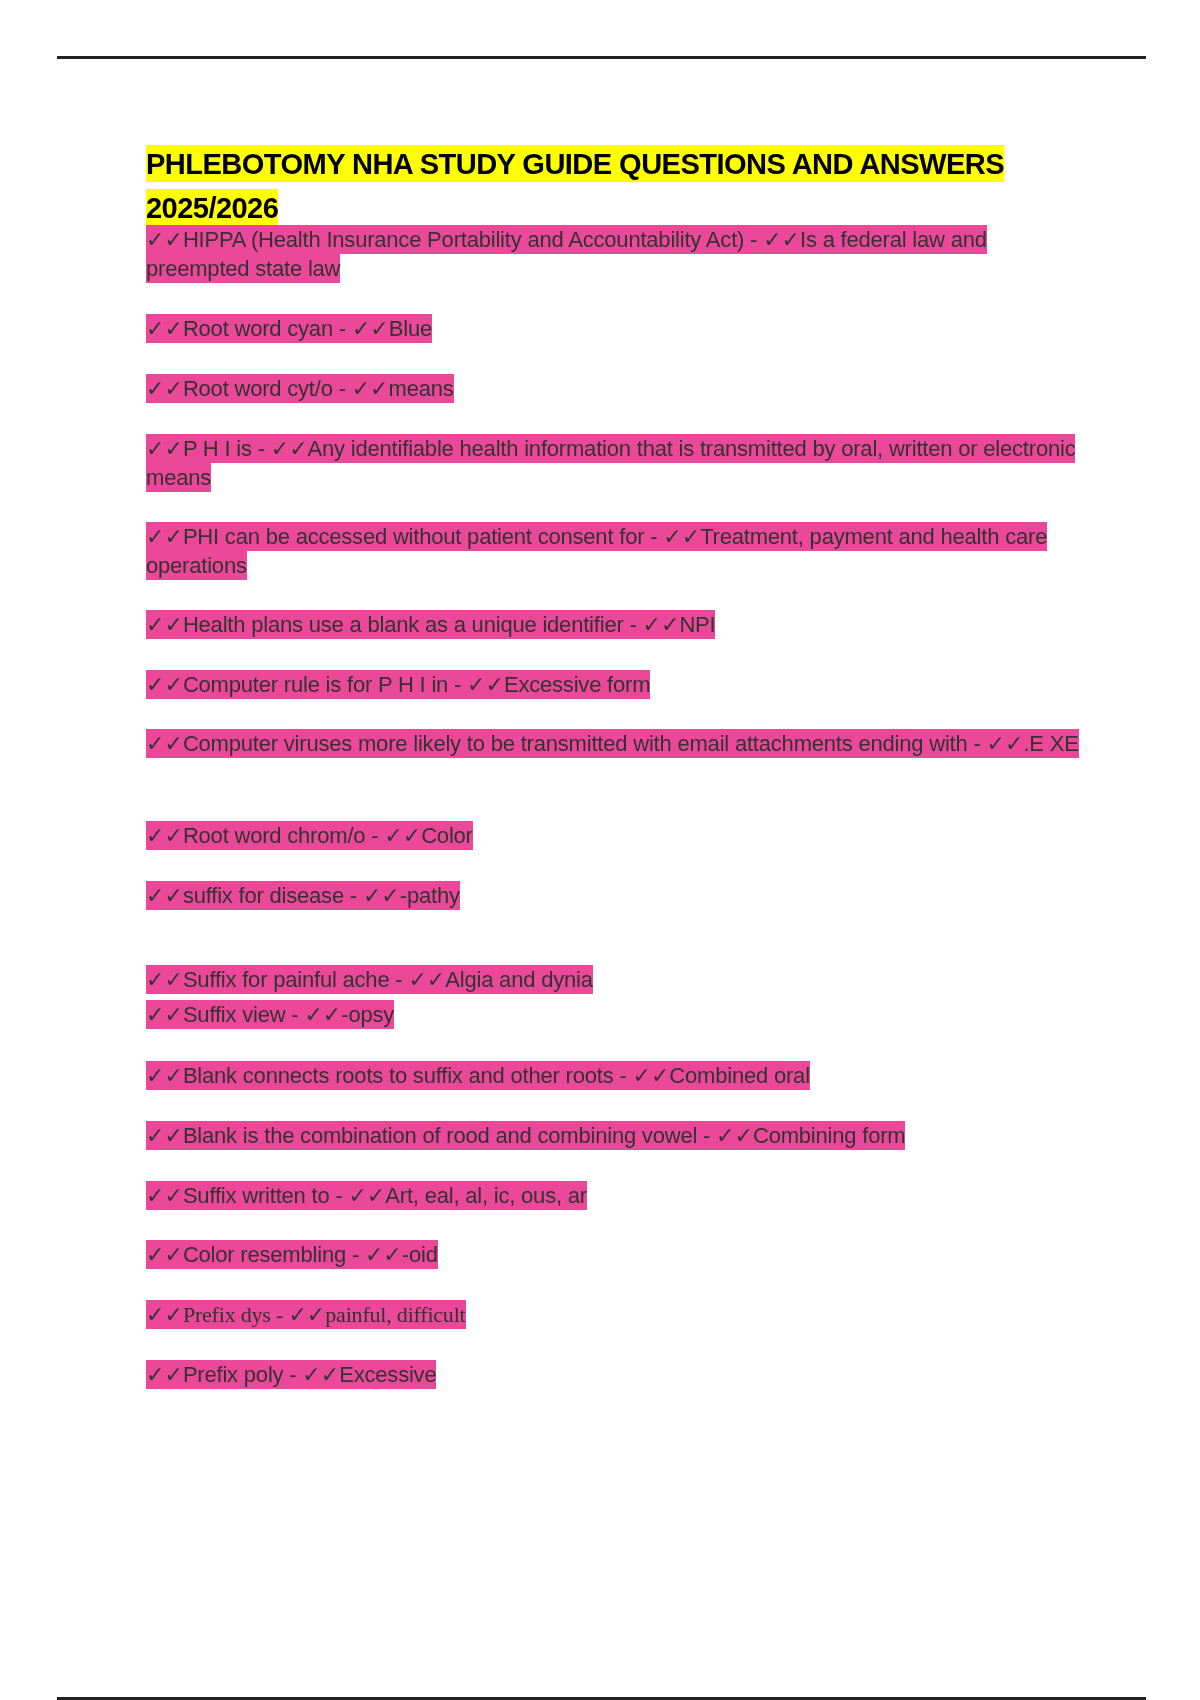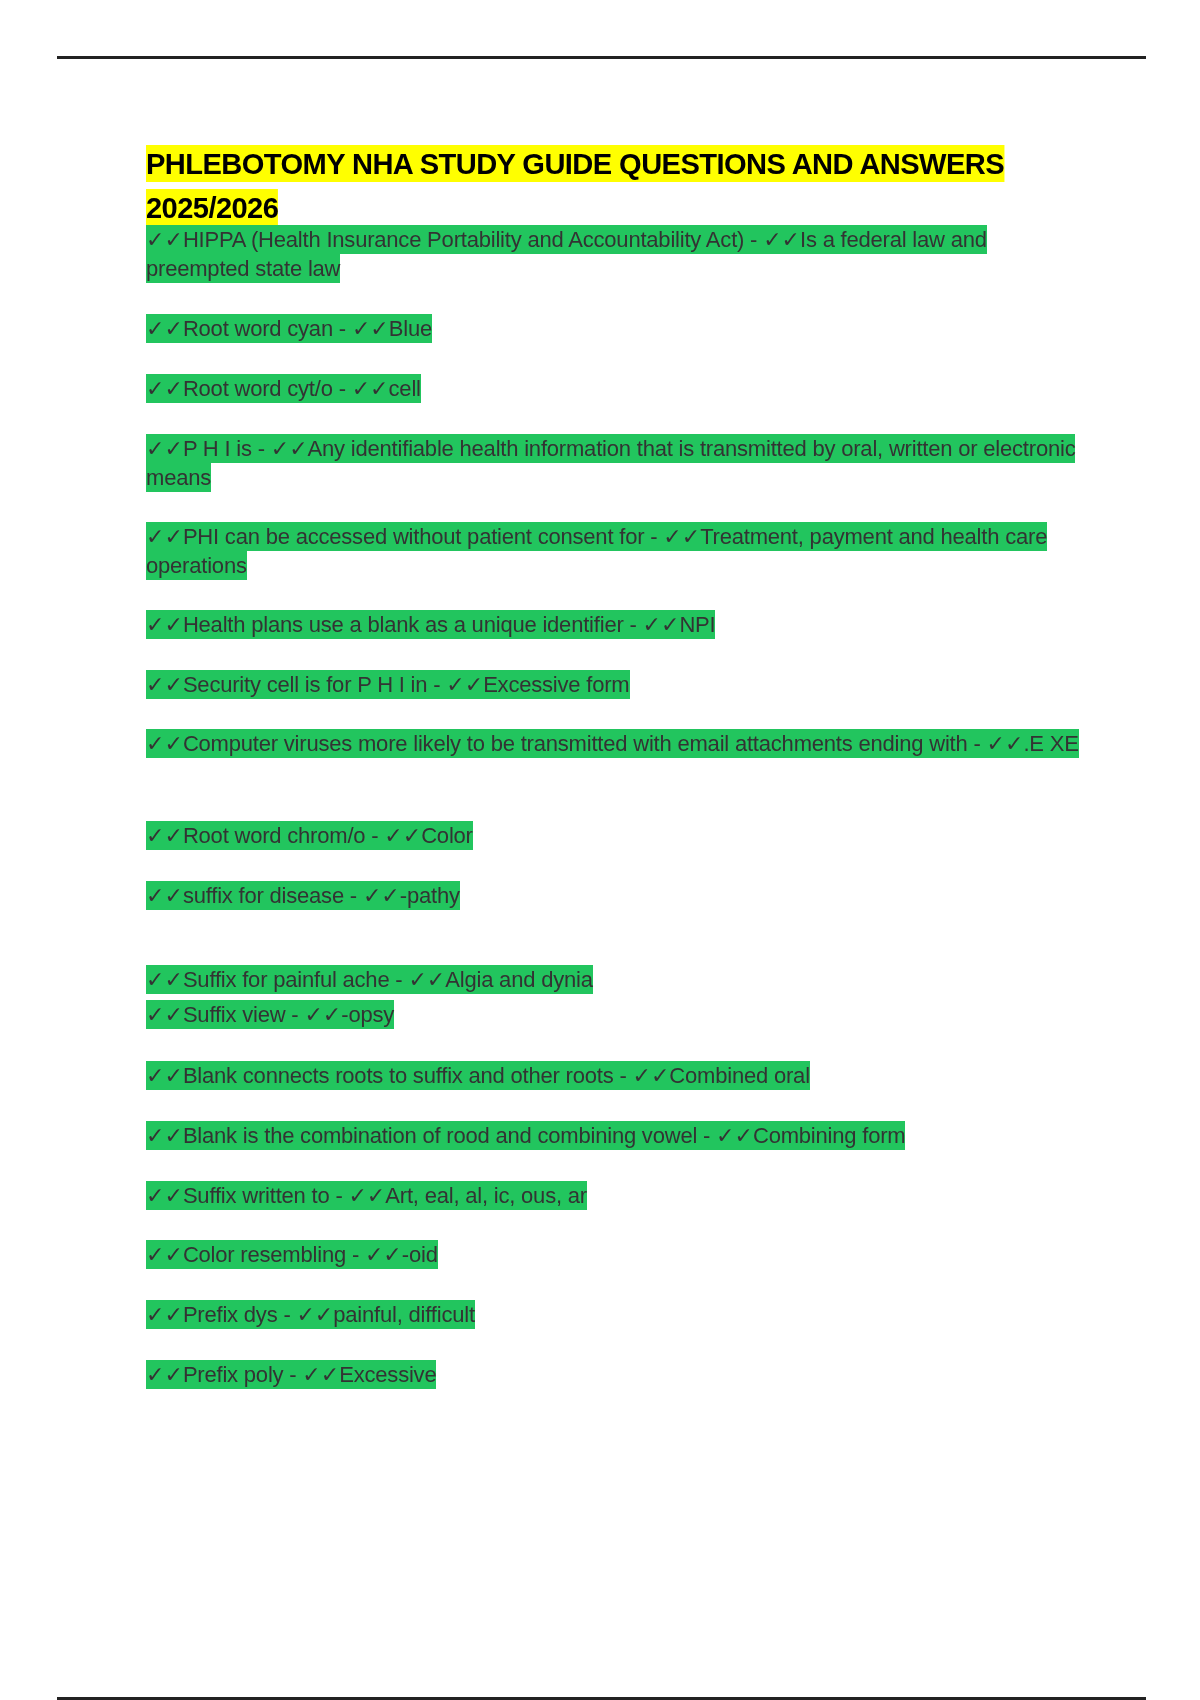--- a/index.html
+++ b/index.html
@@ -4,46 +4,46 @@
   <style>
     html, body { margin: 0; padding: 0; background: #ffffff; }
     body { width: 1200px; height: 1700px; position: relative; overflow: hidden; font-family: "Liberation Sans", sans-serif; }
     .rule { position: absolute; left: 57px; width: 1089px; height: 3px; background: #222222; }
     .rule.top { top: 56px; }
     .rule.bottom { top: 1697px; }
     .content { position: absolute; left: 146px; top: 142px; width: 940px; }
     .title { margin: 0; font-family: "Liberation Sans", sans-serif; font-weight: bold; font-size: 30px; line-height: 44px; color: #000; letter-spacing: -0.6px; transform: scaleX(0.97); transform-origin: left top; }
     .title span { background: #ffff00; padding: 2px 0; box-decoration-break: clone; -webkit-box-decoration-break: clone; }
     .entry { font-size: 22px; line-height: 29px; color: #333333; margin: 0; letter-spacing: -0.2px; }
-    .entry .hl { background: #22c55e; box-decoration-break: clone; -webkit-box-decoration-break: clone; padding: 2px 0; }
+    .entry .hl { background: #ec4899; box-decoration-break: clone; -webkit-box-decoration-break: clone; padding: 2px 0; }
     .checks { letter-spacing: 0; }
   </style>
 </head>
 <body>
 
 <div class="rule top"></div>
 
 <div class="content">
   <h1 class="title"><span>PHLEBOTOMY NHA STUDY GUIDE QUESTIONS AND ANSWERS 2025/2026</span></h1>
 
   <div id="entries">
       <p class="entry" style="position: absolute; left: 0px; top: 83px; width: 940px;"><span class="hl"><span class="checks">✓✓</span><span>HIPPA (Health Insurance Portability and Accountability Act)</span><span> - </span><span class="checks">✓✓</span><span>Is a federal law and preempted state law</span></span></p>
       <p class="entry" style="position: absolute; left: 0px; top: 172px; width: 940px;"><span class="hl"><span class="checks">✓✓</span><span>Root word cyan</span><span> - </span><span class="checks">✓✓</span><span>Blue</span></span></p>
-      <p class="entry" style="position: absolute; left: 0px; top: 232px; width: 940px;"><span class="hl"><span class="checks">✓✓</span><span>Root word cyt/o</span><span> - </span><span class="checks">✓✓</span><span>cell</span></span></p>
+      <p class="entry" style="position: absolute; left: 0px; top: 232px; width: 940px;"><span class="hl"><span class="checks">✓✓</span><span>Root word cyt/o</span><span> - </span><span class="checks">✓✓</span><span>means</span></span></p>
       <p class="entry" style="position: absolute; left: 0px; top: 292px; width: 940px;"><span class="hl"><span class="checks">✓✓</span><span>P H I is</span><span> - </span><span class="checks">✓✓</span><span>Any identifiable health information that is transmitted by oral, written or electronic means</span></span></p>
       <p class="entry" style="position: absolute; left: 0px; top: 380px; width: 940px;"><span class="hl"><span class="checks">✓✓</span><span>PHI can be accessed without patient consent for</span><span> - </span><span class="checks">✓✓</span><span>Treatment, payment and health care operations</span></span></p>
       <p class="entry" style="position: absolute; left: 0px; top: 468px; width: 940px;"><span class="hl"><span class="checks">✓✓</span><span>Health plans use a blank as a unique identifier</span><span> - </span><span class="checks">✓✓</span><span>NPI</span></span></p>
-      <p class="entry" style="position: absolute; left: 0px; top: 528px; width: 940px;"><span class="hl"><span class="checks">✓✓</span><span>Security cell is for P H I in</span><span> - </span><span class="checks">✓✓</span><span>Excessive form</span></span></p>
+      <p class="entry" style="position: absolute; left: 0px; top: 528px; width: 940px;"><span class="hl"><span class="checks">✓✓</span><span>Computer rule is for P H I in</span><span> - </span><span class="checks">✓✓</span><span>Excessive form</span></span></p>
       <p class="entry" style="position: absolute; left: 0px; top: 587px; width: 940px;"><span class="hl"><span class="checks">✓✓</span><span>Computer viruses more likely to be transmitted with email attachments ending with</span><span> - </span><span class="checks">✓✓</span><span>.E XE</span></span></p>
       <p class="entry" style="position: absolute; left: 0px; top: 679px; width: 940px;"><span class="hl"><span class="checks">✓✓</span><span>Root word chrom/o</span><span> - </span><span class="checks">✓✓</span><span>Color</span></span></p>
       <p class="entry" style="position: absolute; left: 0px; top: 739px; width: 940px;"><span class="hl"><span class="checks">✓✓</span><span>suffix for disease</span><span> - </span><span class="checks">✓✓</span><span>-pathy</span></span></p>
       <p class="entry" style="position: absolute; left: 0px; top: 799px; width: 940px; margin-top: 24px;"><span class="hl"><span class="checks">✓✓</span><span>Suffix for painful ache</span><span> - </span><span class="checks">✓✓</span><span>Algia and dynia</span></span></p>
       <p class="entry" style="position: absolute; left: 0px; top: 858px; width: 940px;"><span class="hl"><span class="checks">✓✓</span><span>Suffix view</span><span> - </span><span class="checks">✓✓</span><span>-opsy</span></span></p>
       <p class="entry" style="position: absolute; left: 0px; top: 919px; width: 940px;"><span class="hl"><span class="checks">✓✓</span><span>Blank connects roots to suffix and other roots</span><span> - </span><span class="checks">✓✓</span><span>Combined oral</span></span></p>
       <p class="entry" style="position: absolute; left: 0px; top: 979px; width: 940px;"><span class="hl"><span class="checks">✓✓</span><span>Blank is the combination of rood and combining vowel</span><span> - </span><span class="checks">✓✓</span><span>Combining form</span></span></p>
       <p class="entry" style="position: absolute; left: 0px; top: 1039px; width: 940px;"><span class="hl"><span class="checks">✓✓</span><span>Suffix written to</span><span> - </span><span class="checks">✓✓</span><span>Art, eal, al, ic, ous, ar</span></span></p>
       <p class="entry" style="position: absolute; left: 0px; top: 1098px; width: 940px;"><span class="hl"><span class="checks">✓✓</span><span>Color resembling</span><span> - </span><span class="checks">✓✓</span><span>-oid</span></span></p>
-      <p class="entry" style="position: absolute; left: 0px; top: 1158px; width: 940px;"><span class="hl"><span class="checks">✓✓</span><span>Prefix dys</span><span> - </span><span class="checks">✓✓</span><span>painful, difficult</span></span></p>
+      <p class="entry" style="position: absolute; left: 0px; top: 1158px; width: 940px; font-family: Liberation Serif, serif;"><span class="hl"><span class="checks">✓✓</span><span>Prefix dys</span><span> - </span><span class="checks">✓✓</span><span>painful, difficult</span></span></p>
       <p class="entry" style="position: absolute; left: 0px; top: 1218px; width: 940px;"><span class="hl"><span class="checks">✓✓</span><span>Prefix poly</span><span> - </span><span class="checks">✓✓</span><span>Excessive</span></span></p>
     </div>
 </div>
 
 <div class="rule bottom"></div>
 
 </body></html>

